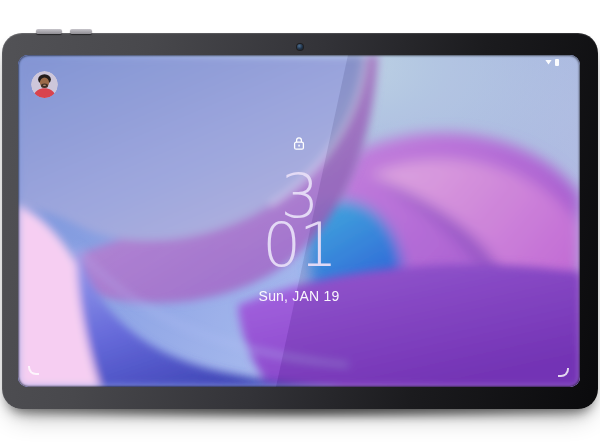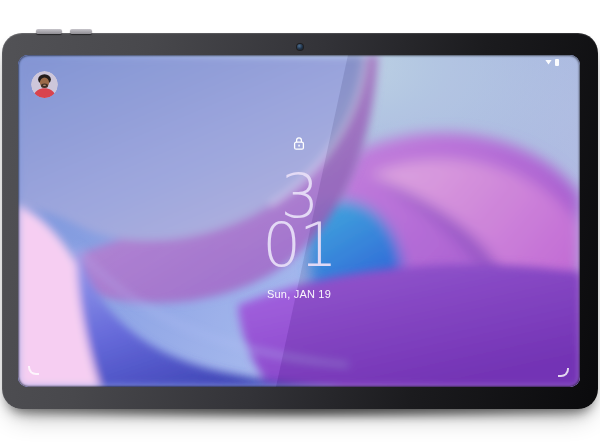--- a/index.html
+++ b/index.html
@@ -32,21 +32,21 @@
   .avatar{position:absolute;left:13px;top:16px;width:27px;height:27px;border-radius:50%;overflow:hidden;}
   .status{position:absolute;top:3px;right:21px;display:flex;align-items:center;gap:3px;height:8px;}
   .wifi{width:7px;height:5px;background:#fff;opacity:.95;
     clip-path:polygon(0 0,100% 0,50% 100%);}
   .battery{width:4px;height:7px;background:#fff;border-radius:1px;opacity:.95;}
   .lock{position:absolute;left:275px;top:81px;width:12px;height:15px;}
   .clock{position:absolute;left:221px;top:116px;width:120px;text-align:center;
     font-family:"DejaVu Sans","Liberation Sans",sans-serif;font-weight:200;
     font-size:61px;line-height:49px;letter-spacing:-2px;color:#e6dcf6;opacity:.97;}
   .date{position:absolute;left:221px;top:233px;width:120px;text-align:center;
-    font-size:11px;letter-spacing:.2px;color:#ffffff;opacity:.95;}
+    font-size:14px;letter-spacing:.2px;color:#ffffff;opacity:.95;}
   .corner{position:absolute;width:9px;height:7px;}
   .corner.bl{left:10px;bottom:12px;border-left:2px solid rgba(255,255,255,.8);
     border-bottom:2px solid rgba(255,255,255,.8);border-bottom-left-radius:8px;}
   .corner.br{right:11px;bottom:10px;border-right:2px solid rgba(255,255,255,.8);
     border-bottom:2px solid rgba(255,255,255,.8);border-bottom-right-radius:8px;}
 </style>
 </head>
 <body>
 
 <div class="stage">

